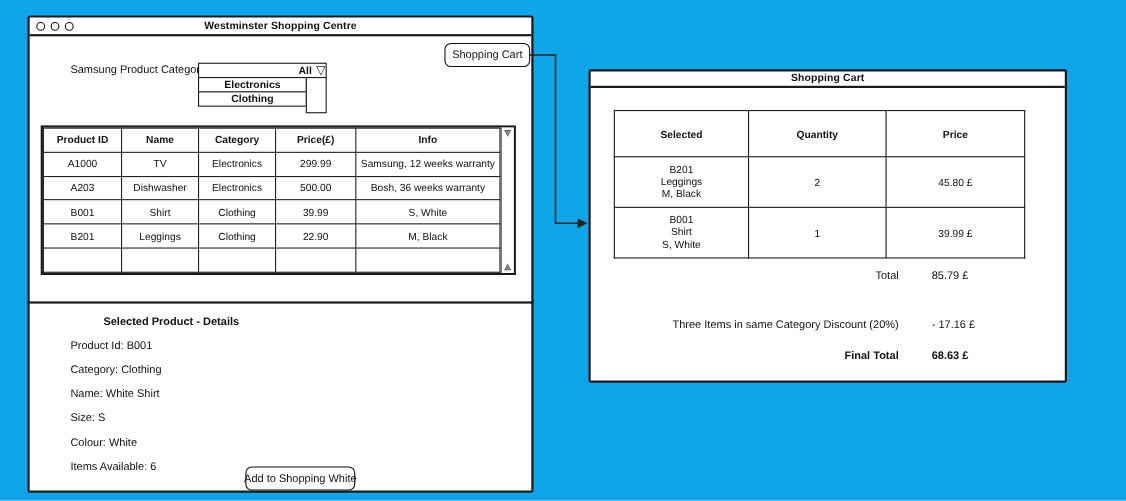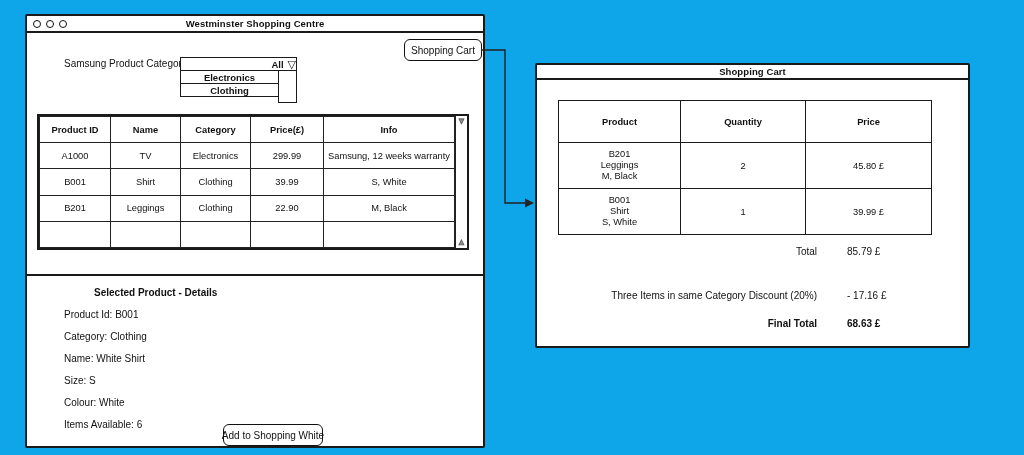--- a/index.html
+++ b/index.html
@@ -159,20 +159,27 @@
           <th>Info</th>
         </tr>
         <tr>
           <td>A1000</td>
           <td>TV</td>
           <td>Electronics</td>
           <td>299.99</td>
           <td>Samsung, 12 weeks warranty</td>
         </tr>
         <tr>
+          <td>A203</td>
+          <td>Dishwasher</td>
+          <td>Electronics</td>
+          <td>500.00</td>
+          <td>Bosh, 36 weeks warranty</td>
+        </tr>
+        <tr>
           <td>B001</td>
           <td>Shirt</td>
           <td>Clothing</td>
           <td>39.99</td>
           <td>S, White</td>
         </tr>
         <tr>
           <td>B201</td>
           <td>Leggings</td>
           <td>Clothing</td>
@@ -215,21 +222,21 @@
     </div>
 
     <table class="ctable">
       <colgroup>
         <col style="width:122px">
           <col style="width:125px">
           <col style="width:126px">
       </colgroup>
       <tbody>
           <tr>
-        <th>Product</th>
+        <th>Selected</th>
         <th>Quantity</th>
         <th>Price</th>
       </tr>
       <tr>
         <td class="cell-multiline">B201
 Leggings
 M, Black</td>
         <td>2</td>
         <td>45.80 £</td>
       </tr>

